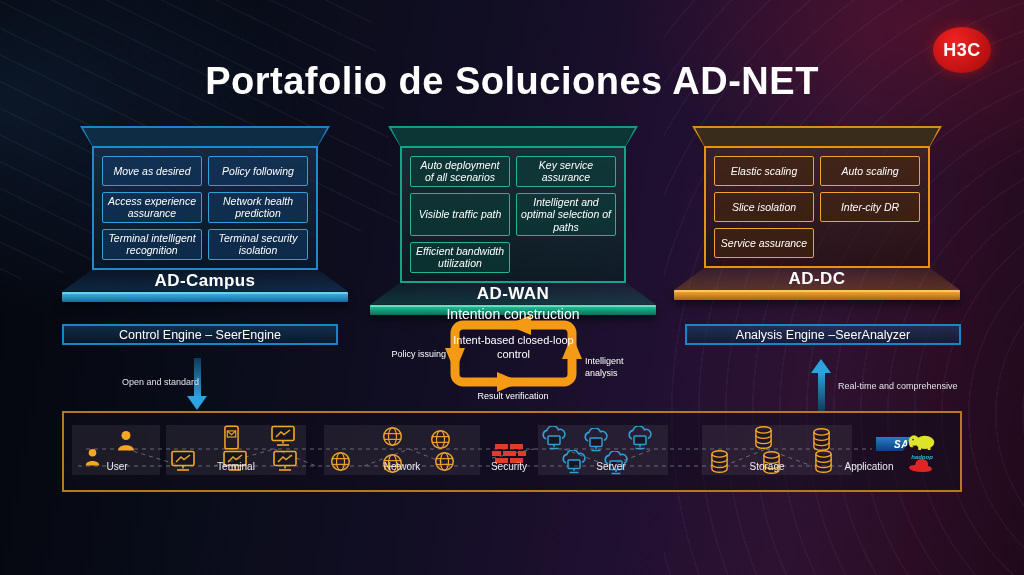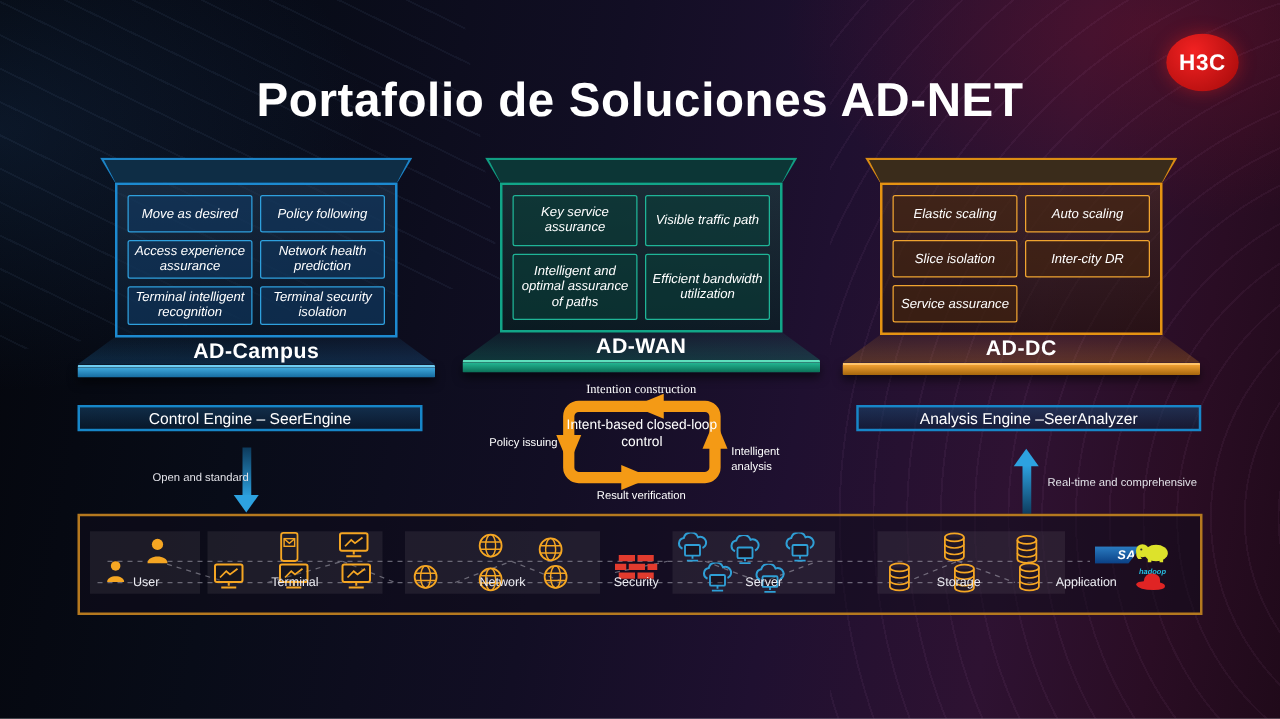--- a/index.html
+++ b/index.html
@@ -80,21 +80,21 @@
                      border-left:10px solid transparent; border-right:10px solid transparent;
                      border-bottom:14px solid #2da2e0; }
   .lbl-small { position:absolute; color:#e2e2e8; font-size:9px; }
   .lbl-open  { left:122px; top:377px; }
   .lbl-real  { left:838px; top:381px; }
 
   
   .loop-svg { position:absolute; left:386px; top:302px; }
   .loop-center { position:absolute; left:443px; top:333px; width:141px; text-align:center;
                  color:#fff; font-size:11px; line-height:1.3; }
-  .loop-top    { position:absolute; left:433px; top:306px; width:160px; text-align:center; color:#fff; font-size:10px;font-family:Liberation Serif, serif; }
+  .loop-top    { position:absolute; left:433px; top:306px; width:160px; text-align:center; color:#fff; font-size:14px; }
   .loop-left   { position:absolute; left:372px; top:349px; width:74px; text-align:right;  color:#fff; font-size:9px; }
   .loop-right  { position:absolute; left:585px; top:344px; width:58px; text-align:left;   color:#fff; font-size:9px; line-height:1.3;margin-top:12px; }
   .loop-bottom { position:absolute; left:433px; top:391px; width:160px; text-align:center; color:#fff; font-size:9px; }
 
   
   .strip { position:absolute; left:62px; top:411px; width:900px; height:81px;
            border:2px solid #b5791f; background:rgba(16,12,28,.55); }
   .panel { position:absolute; top:12px; height:50px; background:rgba(150,140,150,.13); }
   .pn-user     { left:8px;   width:88px; }
   .pn-terminal { left:102px; width:140px; }
@@ -145,23 +145,24 @@
   <div class="platform"></div>
 </div>
 
 <div class="pillar p-wan">
   <div class="topface">
     <div class="tf-b"></div>
       <div class="tf-f"></div>
       <div class="tf-f2"></div>
   </div>
   <div class="face">
+    <div class="fbox">Auto deployment of all scenarios</div>
     <div class="fbox">Key service assurance</div>
     <div class="fbox">Visible traffic path</div>
-    <div class="fbox">Intelligent and optimal assurance of paths</div>
+    <div class="fbox">Intelligent and optimal selection of paths</div>
     <div class="fbox">Efficient bandwidth utilization</div>
   </div>
   <div class="pedestal">
     <div class="plabel">AD-WAN</div>
   </div>
   <div class="platform"></div>
 </div>
 
 <div class="pillar p-dc">
   <div class="topface">

